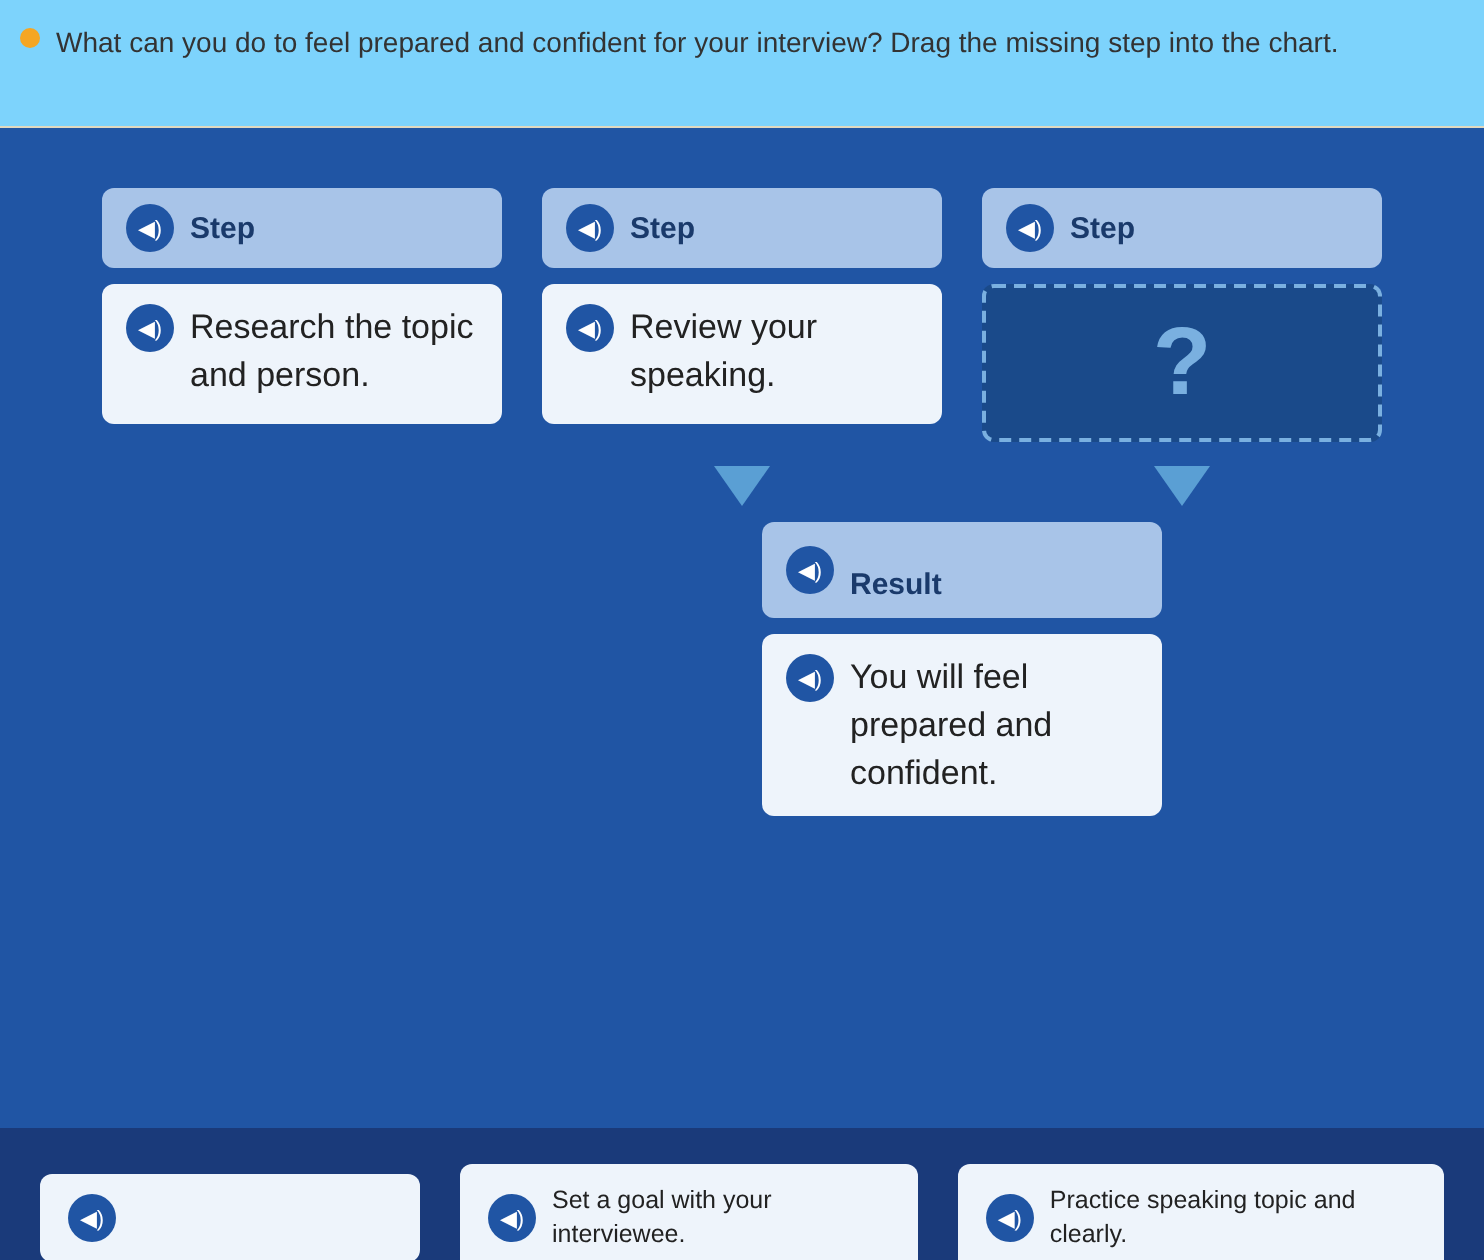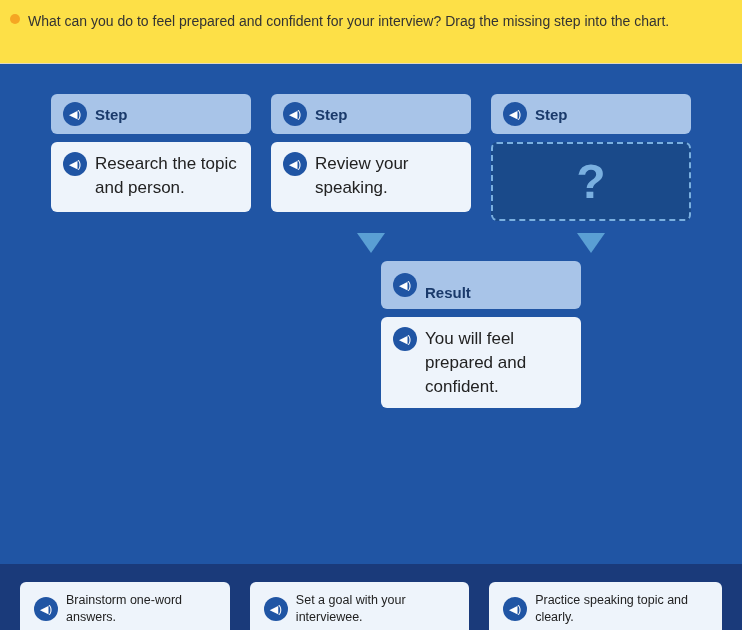--- a/index.html
+++ b/index.html
@@ -5,21 +5,21 @@
     * { box-sizing: border-box; margin: 0; padding: 0; }
     body {
       width: 742px;
       height: 630px;
       font-family: Arial, sans-serif;
       overflow: hidden;
       background: #fff;
     }
 
     .top-banner {
-      background: #fde047;
+      background: #7dd3fc;
       padding: 12px 16px 12px 28px;
       border-bottom: 1px solid #e0d9c0;
       position: relative;
       min-height: 64px;
     }
     .top-banner::before {
       content: '';
       position: absolute;
       left: 10px;
       top: 14px;
@@ -251,21 +251,20 @@
         <span class="content-text">You will feel prepared and confident.</span>
       </div>
     </div>
   </div>
 
 </div>
 
 <div class="bottom-bar">
   <div class="bottom-option">
     <div class="speaker-icon">◀)</div>
-    <span class="bottom-option-text">Brainstorm one-word answers.</span>
   </div>
   <div class="bottom-option">
     <div class="speaker-icon">◀)</div>
     <span class="bottom-option-text">Set a goal with your interviewee.</span>
   </div>
   <div class="bottom-option">
     <div class="speaker-icon">◀)</div>
     <span class="bottom-option-text">Practice speaking topic and clearly.</span>
   </div>
 </div>

